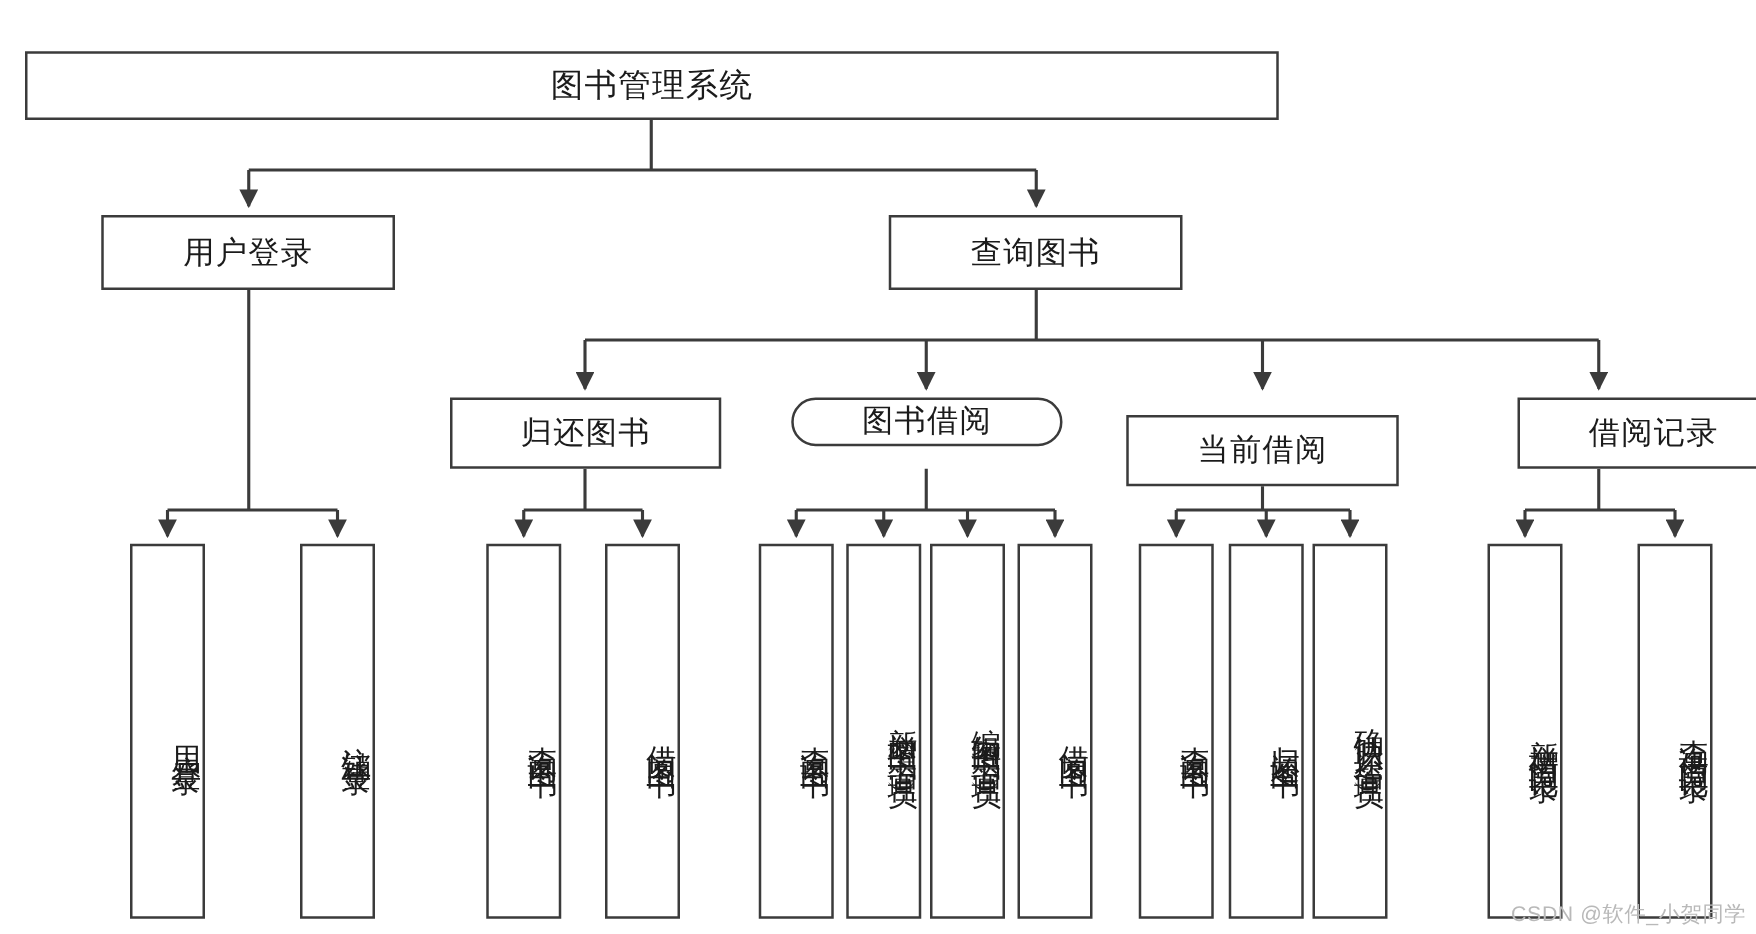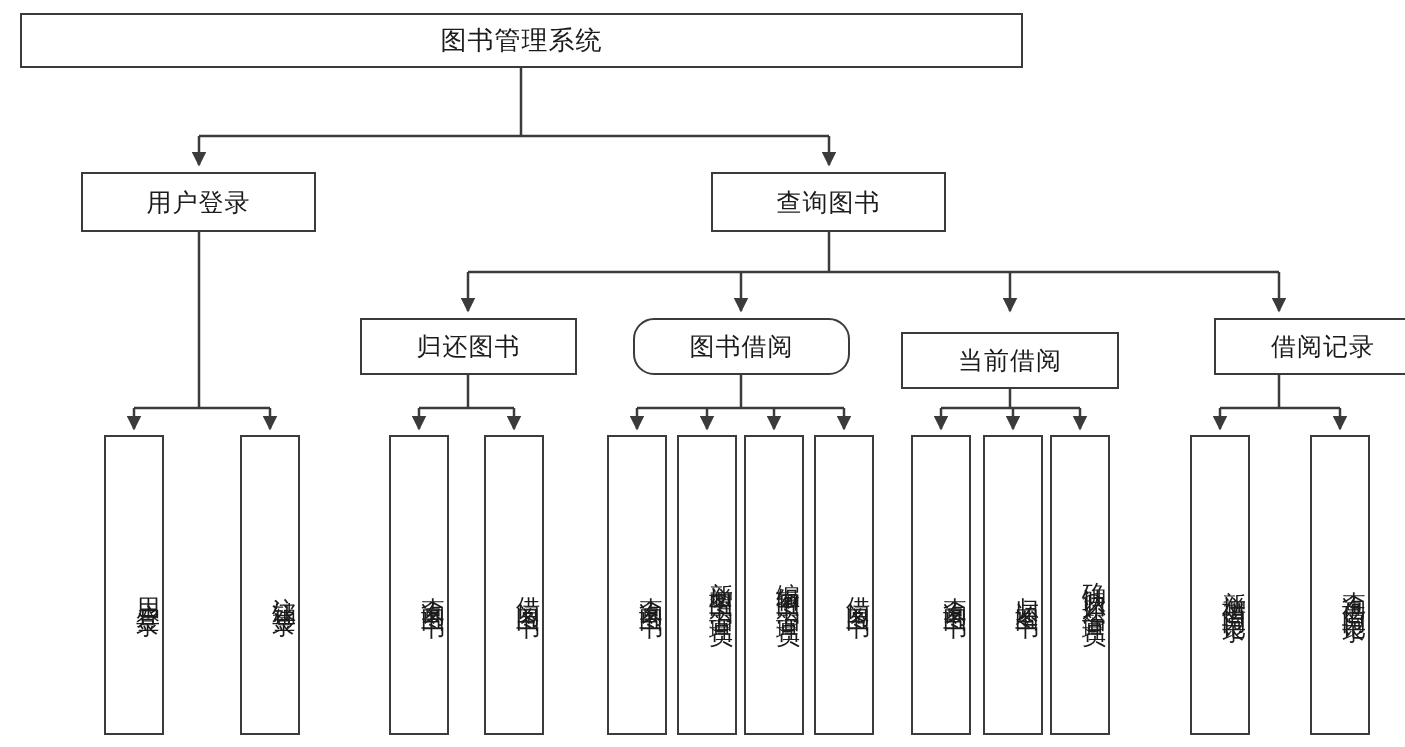--- a/index.html
+++ b/index.html
@@ -50,20 +50,21 @@
     justify-content: center;
     padding-top: 10px;
   }
   .node .lbl {
     display: block;
     white-space: nowrap;
     line-height: 1.15;
   }
   #root-node {
     font-size: 26px;
+    margin-top: 28px;
   }
   .watermark {
     position: absolute;
     right: 8px;
     bottom: 4px;
     font-size: 17px;
     color: #b9b9b9;
     white-space: nowrap;
     letter-spacing: 0.5px;
   }
@@ -131,21 +132,21 @@
   <div class="node h" style="left:81px; top:172px; width:235px; height:60px;">
     <span class="lbl">用户登录</span>
   </div>
   <div class="node h" style="left:711px; top:172px; width:235px; height:60px;">
     <span class="lbl">查询图书</span>
   </div>
 
   <div class="node h" style="left:360px; top:318px; width:217px; height:57px;">
     <span class="lbl">归还图书</span>
   </div>
-  <div class="node h" style="left:633px; top:318px; width:217px; height:57px;border-radius:21px;">
+  <div class="node h" style="left:633px; top:318px; width:217px; height:39px;border-radius:21px;">
     <span class="lbl">图书借阅</span>
   </div>
   <div class="node h" style="left:901px; top:318px; width:218px; height:57px;margin-top:14px;">
     <span class="lbl">当前借阅</span>
   </div>
   <div class="node h" style="left:1170px; top:318px; width:218px; height:57px;margin-left:44px;">
     <span class="lbl">借阅记录</span>
   </div>
 
   <div class="node v" style="left:104px; top:435px; width:60px; height:300px;">
@@ -185,14 +186,15 @@
     <span class="lbl">确认归还（管理员）</span>
   </div>
 
   <div class="node v" style="left:1190px; top:435px; width:60px; height:300px;">
     <span class="lbl">新增借阅记录</span>
   </div>
   <div class="node v" style="left:1310px; top:435px; width:60px; height:300px;">
     <span class="lbl">查询借阅记录</span>
   </div>
 
+  <div class="watermark">CSDN @软件_小贺同学</div>
 
 </div>
 
 </body></html>

